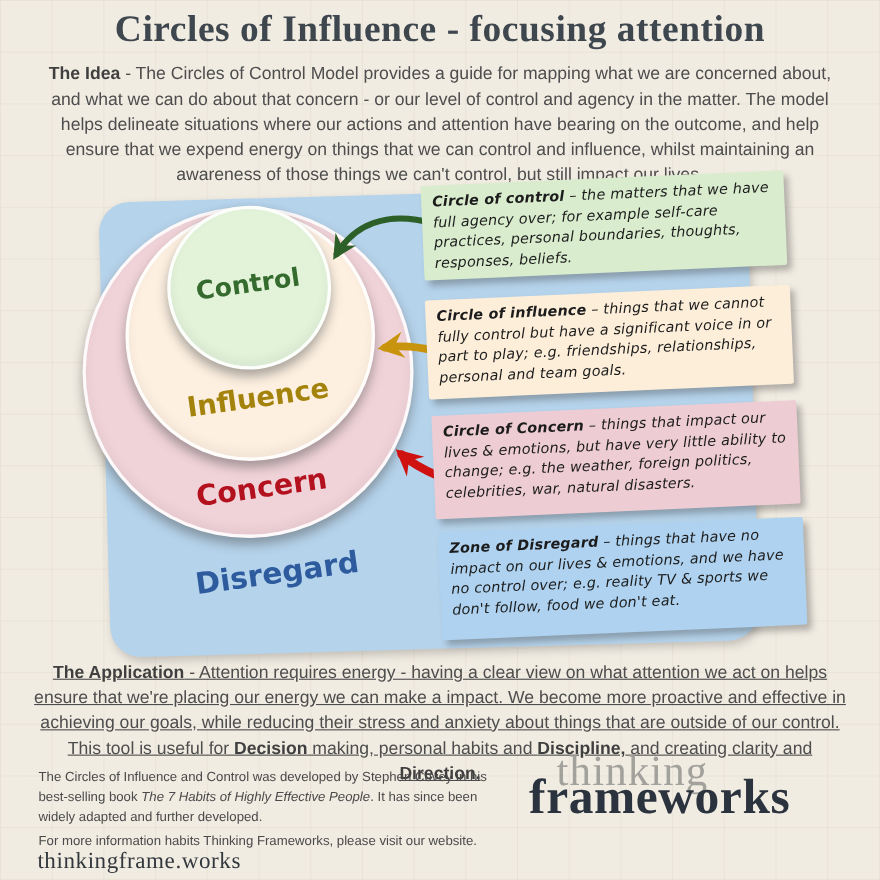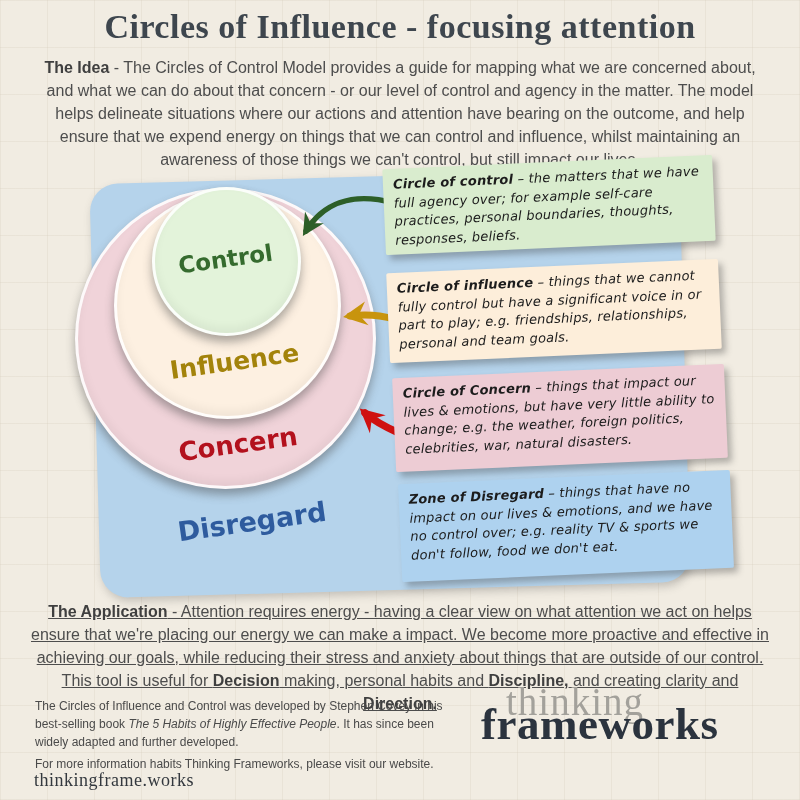--- a/index.html
+++ b/index.html
@@ -77,21 +77,21 @@
   
   .foot-small{
     position:absolute; left:35px; width:435px;
     font-size:12px; line-height:1.5; color:#4a4a4a;
   }
   .covey{ top:697px; }
   .info { top:755px; }
   .domain{
     position:absolute; left:34px; top:770px;
     font-family:"Liberation Serif", serif;
-    font-size:18px; color:#33383e; letter-spacing:.5px;
+    font-size:21px; color:#33383e; letter-spacing:.5px;
   }
   .logo{ position:absolute; left:481px; top:682px; font-family:"Liberation Serif", serif; line-height:1; }
   .logo-top{
     margin-left:25px; font-size:39px; color:#a3a19b; font-weight:500; letter-spacing:1px;
   }
   .logo-bottom{
     margin-top:-19px; font-size:45px; color:#2b333e; font-weight:700; letter-spacing:.5px;
   }
 </style>
 </head>
@@ -138,21 +138,21 @@
     <div class="note n-influence"><strong>Circle of influence</strong><span> – things that we cannot fully control but have a significant voice in or part to play; e.g. friendships, relationships, personal and team goals.</span></div>
 
     <div class="note n-concern"><strong>Circle of Concern</strong><span> – things that impact our lives &amp; emotions, but have very little ability to change; e.g. the weather, foreign politics, celebrities, war, natural disasters.</span></div>
 
     <div class="note n-disregard"><strong>Zone of Disregard</strong><span> – things that have no impact on our lives &amp; emotions, and we have no control over; e.g. reality TV &amp; sports we don't follow, food we don't eat.</span></div>
 
   </div>
 
   <p class="para application"><strong>The Application</strong><span> -  Attention requires energy - having a clear view on what attention we act on helps ensure that we're placing our energy we can make a impact. We become more proactive and effective in achieving our goals, while reducing their stress and anxiety about things that are outside of our control.  This tool is useful for </span><strong>Decision</strong><span> making, personal habits and </span><strong>Discipline,</strong><span> and creating clarity and </span><strong>Direction.</strong></p>
 
-  <p class="foot-small covey"><span>The Circles of Influence and Control was developed by Stephen Covey in his best-selling book </span><em>The 5 Habits of Highly Effective People</em><span>.  It has since been widely adapted and further developed.</span></p>
+  <p class="foot-small covey"><span>The Circles of Influence and Control was developed by Stephen Covey in his best-selling book </span><em>The 7 Habits of Highly Effective People</em><span>.  It has since been widely adapted and further developed.</span></p>
 
   <p class="foot-small info">For more information habits Thinking Frameworks, please visit our website.</p>
 
   <div class="domain">thinkingframe.works</div>
 
   <div class="logo">
     <div class="logo-top">thinking</div>
     <div class="logo-bottom">frameworks</div>
   </div>
 

